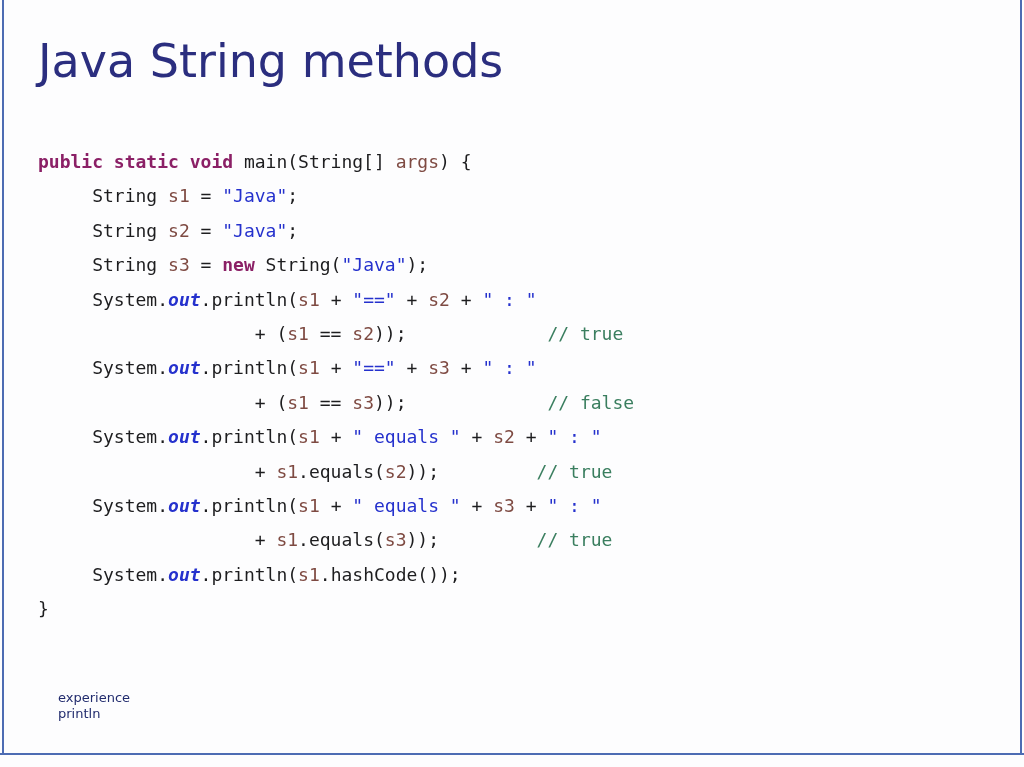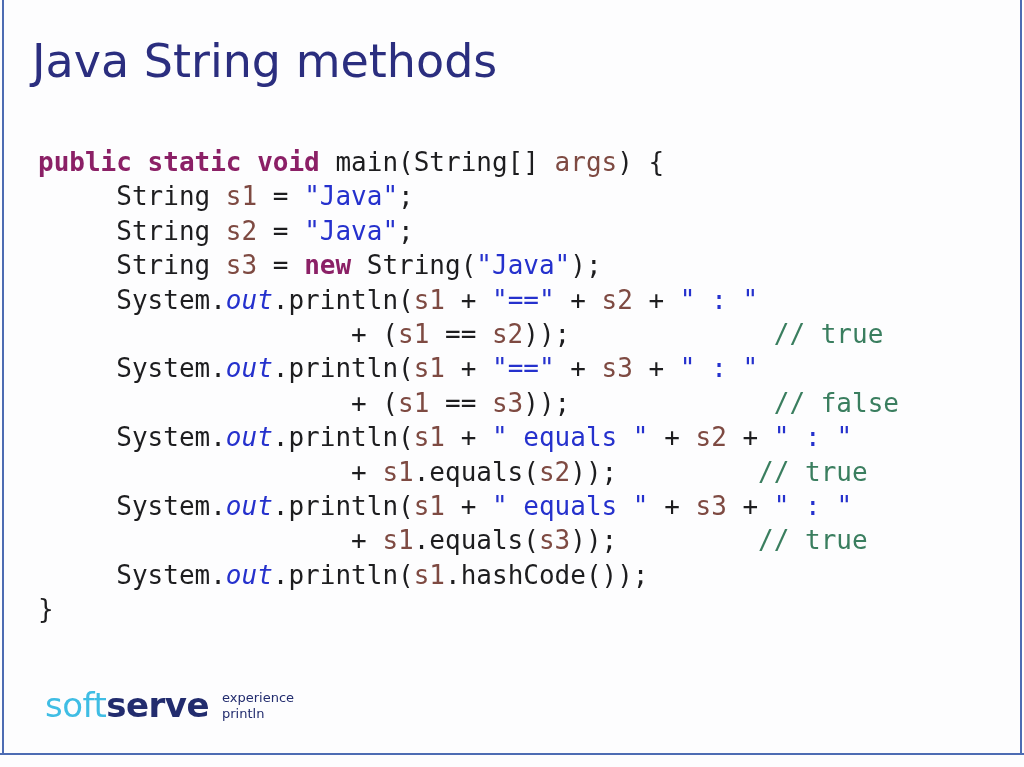--- a/index.html
+++ b/index.html
@@ -9,35 +9,35 @@
   }
   html,body{margin:0;padding:0;background:#e9e9e9;}
   .slide{
     position:relative; width:1024px; height:767px; background:var(--c-bg);
     overflow:hidden; font-family:"Liberation Sans", sans-serif;
   }
   .frame-v{position:absolute; top:0; width:2px; height:754px; background:var(--c-frame);}
   .frame-left{left:2px;} .frame-right{right:2px;}
   .frame-bottom{position:absolute; left:0; top:753px; width:1024px; height:2px; background:var(--c-frame);}
   .title{
-    position:absolute; left:32px; top:34px; margin:0;
+    position:absolute; left:38px; top:34px; margin:0;
     font-family:"DejaVu Sans", "Liberation Sans", sans-serif;
     font-weight:500; font-size:46px; color:var(--c-title); letter-spacing:0px;
   }
   .code{
     position:absolute; left:38px; top:145px;
     font-family:"DejaVu Sans Mono", "Liberation Mono", monospace;
-    font-size:26px; line-height:34.4px; white-space:pre; color:var(--c-p);
+    font-size:18px; line-height:34.4px; white-space:pre; color:var(--c-p);
   }
   .code-line{height:34.4px;}
   .tok-p{color:var(--c-p);}
   .tok-k{color:var(--c-k); font-weight:bold;}
   .tok-i{color:var(--c-i);}
   .tok-s{color:var(--c-s);}
-  .tok-f{color:var(--c-f); font-weight:normal; font-style:italic;}
+  .tok-f{color:var(--c-f); font-weight:bold; font-style:italic;}
   .tok-c{color:var(--c-c);text-align:right;}
   .logo{position:absolute; left:45px; top:686px; display:flex; align-items:flex-start;}
   .wordmark{
     font-family:"DejaVu Sans", "Liberation Sans", sans-serif;
     font-size:34px; line-height:38px; letter-spacing:-0.5px;
   }
   .logo-soft{color:var(--c-soft); font-weight:400;}
   .logo-serve{color:var(--c-serve); font-weight:700;}
   .tagline{
     margin-left:13px; padding-top:4px; color:var(--c-serve);
@@ -52,20 +52,19 @@
 
   <div class="frame-v frame-left"></div>
   <div class="frame-v frame-right"></div>
   <div class="frame-bottom"></div>
 
   <h1 class="title">Java String methods</h1>
 
   <div class="code" id="code-block"><div class="code-line"><span class="tok-k">public static void</span><span class="tok-p"> main(String[] </span><span class="tok-i">args</span><span class="tok-p">) {</span></div><div class="code-line"><span class="tok-p">     String </span><span class="tok-i">s1</span><span class="tok-p"> = </span><span class="tok-s">"Java"</span><span class="tok-p">;</span></div><div class="code-line"><span class="tok-p">     String </span><span class="tok-i">s2</span><span class="tok-p"> = </span><span class="tok-s">"Java"</span><span class="tok-p">;</span></div><div class="code-line"><span class="tok-p">     String </span><span class="tok-i">s3</span><span class="tok-p"> = </span><span class="tok-k">new</span><span class="tok-p"> String(</span><span class="tok-s">"Java"</span><span class="tok-p">);</span></div><div class="code-line"><span class="tok-p">     System.</span><span class="tok-f">out</span><span class="tok-p">.println(</span><span class="tok-i">s1</span><span class="tok-p"> + </span><span class="tok-s">"=="</span><span class="tok-p"> + </span><span class="tok-i">s2</span><span class="tok-p"> + </span><span class="tok-s">" : "</span></div><div class="code-line"><span class="tok-p">                    + (</span><span class="tok-i">s1</span><span class="tok-p"> == </span><span class="tok-i">s2</span><span class="tok-p">));</span><span class="tok-p">             </span><span class="tok-c">// true</span></div><div class="code-line"><span class="tok-p">     System.</span><span class="tok-f">out</span><span class="tok-p">.println(</span><span class="tok-i">s1</span><span class="tok-p"> + </span><span class="tok-s">"=="</span><span class="tok-p"> + </span><span class="tok-i">s3</span><span class="tok-p"> + </span><span class="tok-s">" : "</span></div><div class="code-line"><span class="tok-p">                    + (</span><span class="tok-i">s1</span><span class="tok-p"> == </span><span class="tok-i">s3</span><span class="tok-p">));</span><span class="tok-p">             </span><span class="tok-c">// false</span></div><div class="code-line"><span class="tok-p">     System.</span><span class="tok-f">out</span><span class="tok-p">.println(</span><span class="tok-i">s1</span><span class="tok-p"> + </span><span class="tok-s">" equals "</span><span class="tok-p"> + </span><span class="tok-i">s2</span><span class="tok-p"> + </span><span class="tok-s">" : "</span></div><div class="code-line"><span class="tok-p">                    + </span><span class="tok-i">s1</span><span class="tok-p">.equals(</span><span class="tok-i">s2</span><span class="tok-p">));</span><span class="tok-p">         </span><span class="tok-c">// true</span></div><div class="code-line"><span class="tok-p">     System.</span><span class="tok-f">out</span><span class="tok-p">.println(</span><span class="tok-i">s1</span><span class="tok-p"> + </span><span class="tok-s">" equals "</span><span class="tok-p"> + </span><span class="tok-i">s3</span><span class="tok-p"> + </span><span class="tok-s">" : "</span></div><div class="code-line"><span class="tok-p">                    + </span><span class="tok-i">s1</span><span class="tok-p">.equals(</span><span class="tok-i">s3</span><span class="tok-p">));</span><span class="tok-p">         </span><span class="tok-c">// true</span></div><div class="code-line"><span class="tok-p">     System.</span><span class="tok-f">out</span><span class="tok-p">.println(</span><span class="tok-i">s1</span><span class="tok-p">.hashCode());</span></div><div class="code-line"><span class="tok-p">}</span></div></div>
 
   <div class="logo">
-    <div class="wordmark"><span class="logo-soft">soft</span><span class="logo-serve">serve</span></div>
     <div class="tagline">
       <div>experience</div>
       <div>println</div>
     </div>
   </div>
 
 </div>
 
 </body></html>

